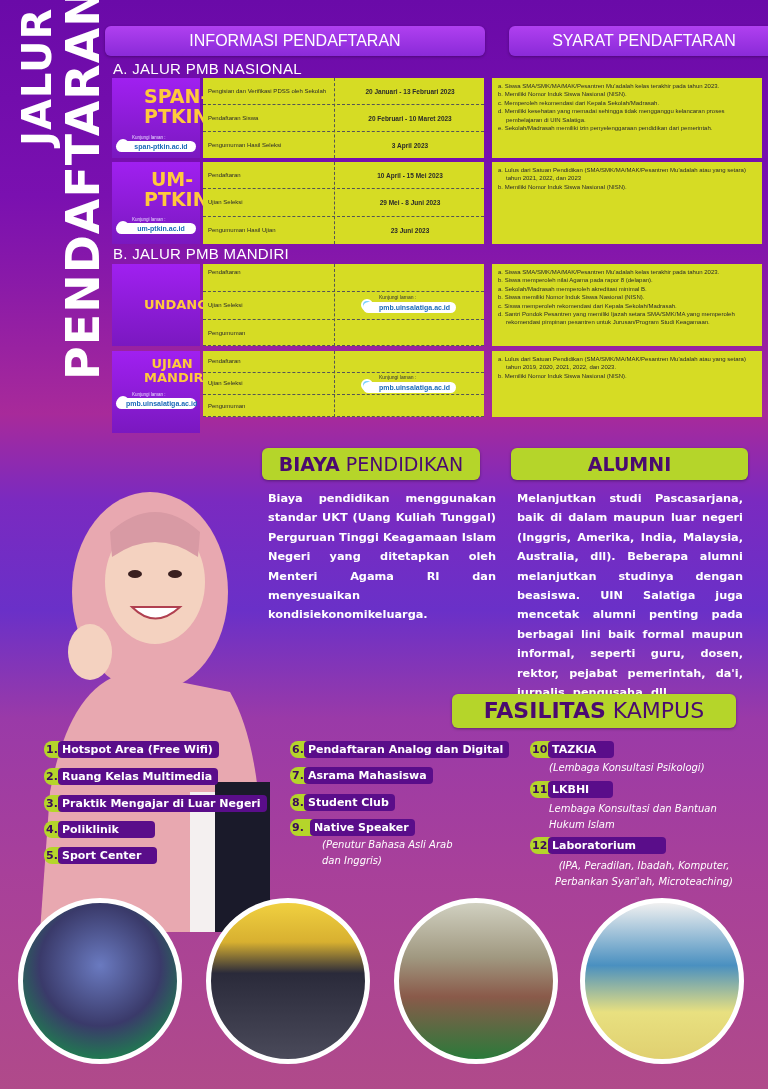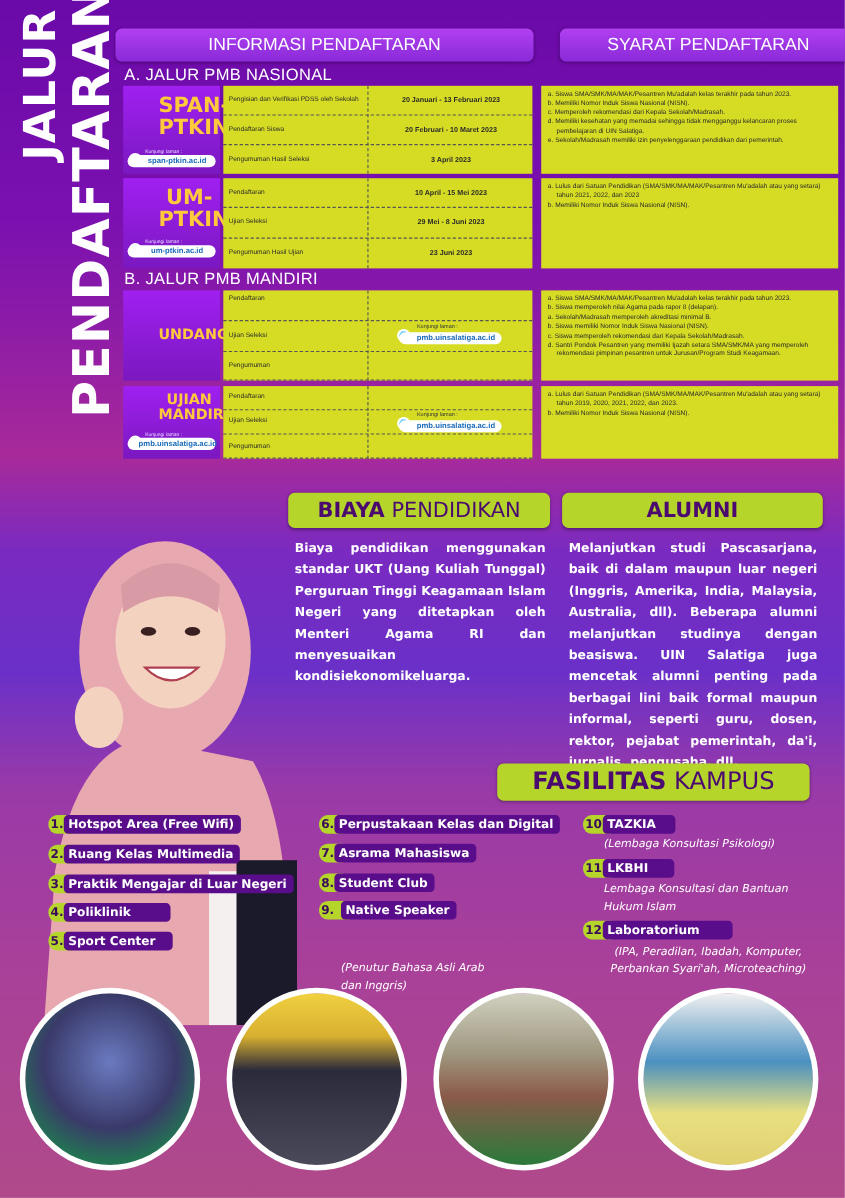--- a/index.html
+++ b/index.html
@@ -201,21 +201,21 @@
 </div>
 <div class="req" style="top:264px;height:82px;">
   <div class="it">a. Siswa SMA/SMK/MA/MAK/Pesantren Mu'adalah kelas terakhir pada tahun 2023.</div>
   <div class="it">b. Siswa memperoleh nilai Agama pada rapor 8 (delapan).</div>
   <div class="it">a. Sekolah/Madrasah memperoleh akreditasi minimal B.</div>
   <div class="it">b. Siswa memiliki Nomor Induk Siswa Nasional (NISN).</div>
   <div class="it">c. Siswa memperoleh rekomendasi dari Kepala Sekolah/Madrasah.</div>
   <div class="it">d. Santri Pondok Pesantren yang memiliki Ijazah setara SMA/SMK/MA yang memperoleh rekomendasi pimpinan pesantren untuk Jurusan/Program Studi Keagamaan.</div>
 </div>
 
-<div class="lbl" style="top:351px;height:66px;">
+<div class="lbl" style="top:351px;height:82px;">
   <div class="name" style="font-size:13px;padding-top:6px;">
     <div>UJIAN</div>
     <div>MANDIRI</div>
   </div>
   <span class="pill-cap" style="top:41px;">Kunjungi laman :</span>
   <span class="hand" style="top:45px;"></span>
   <div class="pill" style="top:47px;">pmb.uinsalatiga.ac.id</div>
 </div>
 <div class="tbl" style="top:351px;height:66px;">
   <div class="vsep"></div>
@@ -245,21 +245,21 @@
     <ellipse cx="105" cy="112" rx="7" ry="4" fill="#3a2020"></ellipse>
     <ellipse cx="145" cy="112" rx="7" ry="4" fill="#3a2020"></ellipse>
     <path d="M102 145 Q125 168 150 145 Z" fill="#fff" stroke="#b04050" stroke-width="2"></path>
     <path d="M20 330 Q40 220 100 210 L200 230 Q240 300 230 470 L10 470 Z" fill="#e8a8b0"></path>
     <ellipse cx="60" cy="190" rx="22" ry="28" fill="#f4d2c0"></ellipse>
     <rect x="160" y="330" width="80" height="140" fill="#f4f0f0"></rect>
     <rect x="185" y="320" width="60" height="150" fill="#1a1a2a"></rect>
   </svg>
 </div>
 
-<div class="pill-head" style="left:262px;top:448px;width:238px;font-size:19px;text-align:center;">
+<div class="pill-head" style="left:262px;top:448px;width:218px;font-size:19px;text-align:center;">
   <b style="font-family:'DejaVu Sans',sans-serif;">BIAYA</b><span style="font-family:'DejaVu Sans',sans-serif;"> PENDIDIKAN</span>
 </div>
 <div class="body-text" style="left:268px;top:489px;width:228px;">Biaya pendidikan menggunakan standar UKT (Uang Kuliah Tunggal) Perguruan Tinggi Keagamaan Islam Negeri yang ditetapkan oleh Menteri Agama RI dan menyesuaikan kondisiekonomikeluarga.</div>
 
 <div class="pill-head" style="left:511px;top:448px;width:237px;font-size:19px;font-weight:bold;font-family:'DejaVu Sans',sans-serif;">ALUMNI</div>
 <div class="body-text" style="left:517px;top:489px;width:226px;">Melanjutkan studi Pascasarjana, baik di dalam maupun luar negeri (Inggris, Amerika, India, Malaysia, Australia, dll). Beberapa alumni melanjutkan studinya dengan beasiswa. UIN Salatiga juga mencetak alumni penting pada berbagai lini baik formal maupun informal, seperti guru, dosen, rektor, pejabat pemerintah, da'i, jurnalis, pengusaha, dll.</div>
 
 <div class="pill-head" style="left:452px;top:694px;width:284px;height:34px;line-height:34px;font-size:22px;font-family:'DejaVu Sans',sans-serif;">
   <b>FASILITAS</b><span> KAMPUS</span>
 </div>
@@ -280,35 +280,35 @@
   <span class="num">4.</span>
   <span class="lab" style="padding-right:36px;">Poliklinik</span>
 </div>
 <div class="fac" style="left:44px;top:847px;">
   <span class="num">5.</span>
   <span class="lab" style="padding-right:16px;">Sport Center</span>
 </div>
 
 <div class="fac" style="left:290px;top:741px;">
   <span class="num">6.</span>
-  <span class="lab">Perpustakaan Kelas dan Digital</span>
+  <span class="lab">Pendaftaran Analog dan Digital</span>
 </div>
 <div class="fac" style="left:290px;top:767px;">
   <span class="num">7.</span>
   <span class="lab">Asrama Mahasiswa</span>
 </div>
 <div class="fac" style="left:290px;top:794px;">
   <span class="num">8.</span>
   <span class="lab">Student Club</span>
 </div>
 <div class="fac" style="left:290px;top:819px;">
   <span class="num" style="width:28px;">9.</span>
   <span class="lab" style="left:20px;text-align:center;">Native Speaker</span>
 </div>
-<div class="fac-sub" style="left:310px;top:837px;width:150px;margin-top:36px;">(Penutur Bahasa Asli Arab dan Inggris)</div>
+<div class="fac-sub" style="left:322px;top:837px;width:150px;">(Penutur Bahasa Asli Arab dan Inggris)</div>
 
 <div class="fac" style="left:530px;top:741px;">
   <span class="num" style="width:26px;">10.</span>
   <span class="lab" style="left:18px;padding-right:18px;">TAZKIA</span>
 </div>
 <div class="fac-sub" style="left:549px;top:760px;width:200px;">(Lembaga Konsultasi Psikologi)</div>
 <div class="fac" style="left:530px;top:781px;">
   <span class="num" style="width:26px;">11.</span>
   <span class="lab" style="left:18px;padding-right:24px;">LKBHI</span>
 </div>

